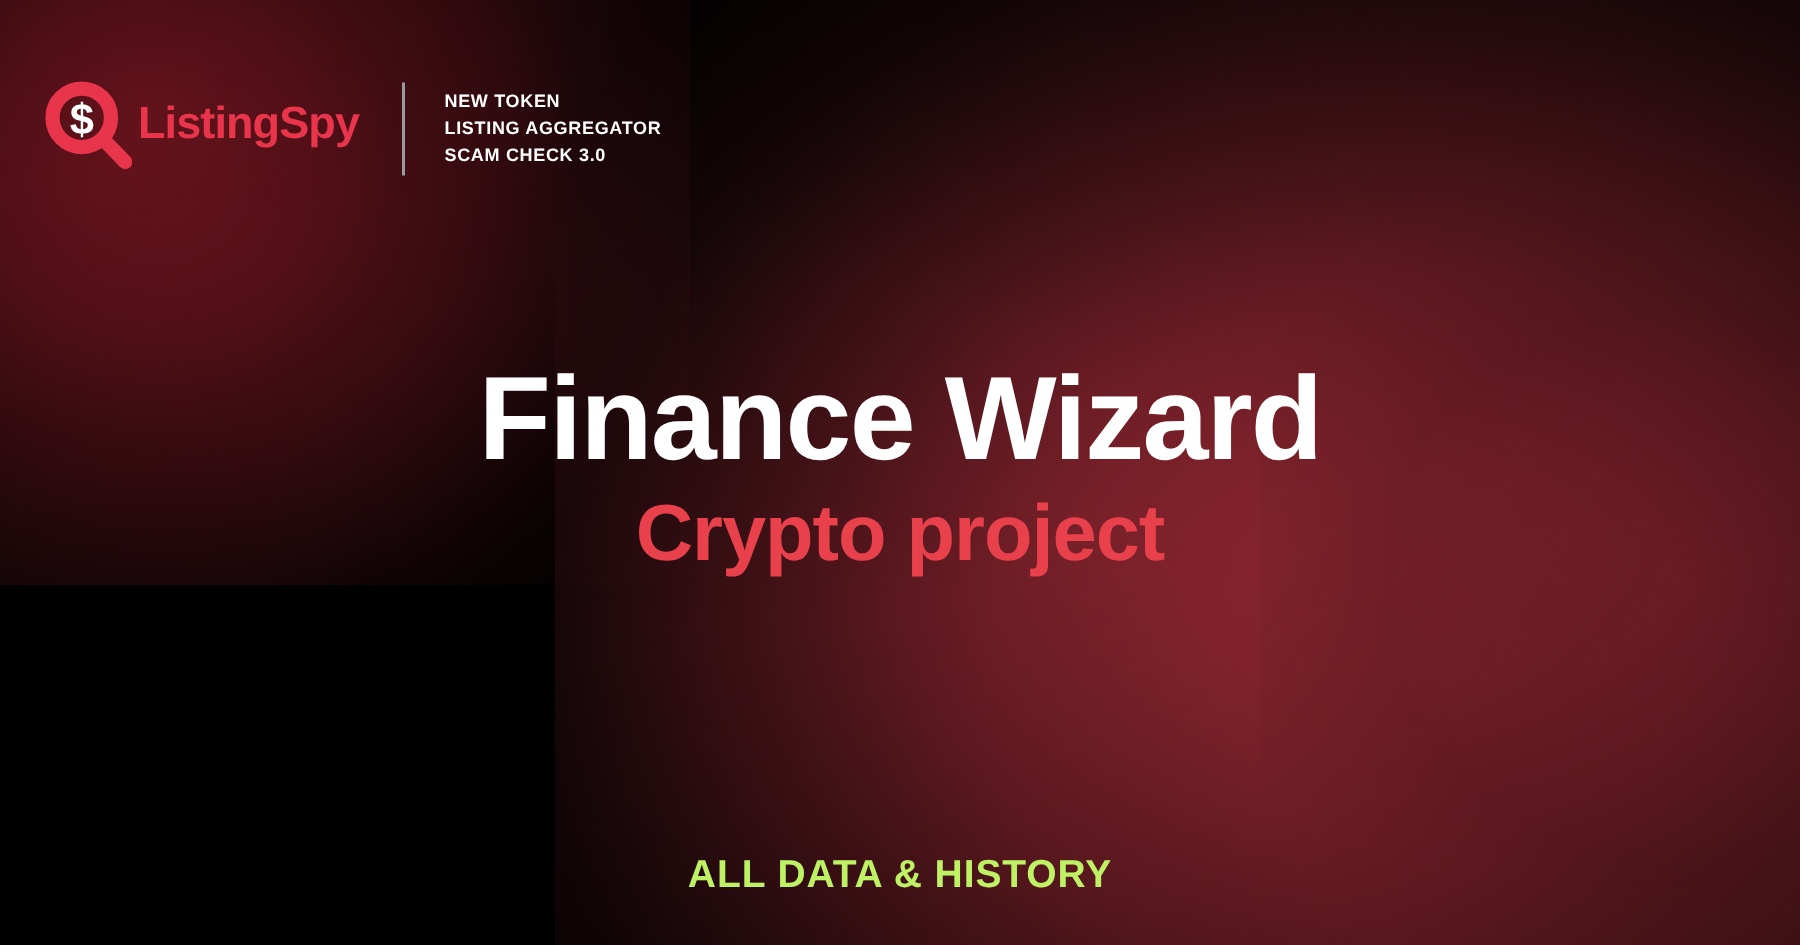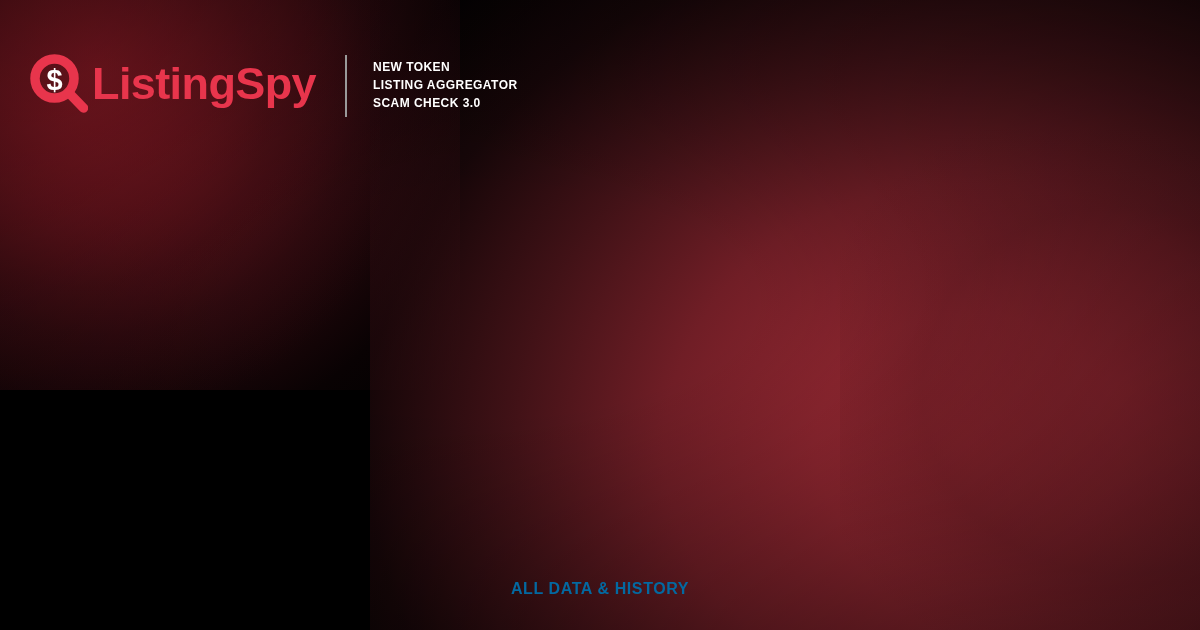--- a/index.html
+++ b/index.html
@@ -87,21 +87,21 @@
   }
 
   #magnifier-icon {
     width:58px; height:60px;
     display:block;
     flex:0 0 auto;
     margin-top:2px;
   }
 
   #brand-wordmark {
-    font-size:45px;
+    font-size:30px;
     font-weight:700;
     letter-spacing:-0.6px;
     line-height:1;
     color:#E8354C;
     margin-left:4px;
     white-space:nowrap;
   }
 
   #logo-divider {
     width:2px;
@@ -151,22 +151,22 @@
 
   
   #footer {
     position:absolute;
     left:0; right:0;
     bottom:32px;
     text-align:center;
   }
 
   #footer-text {
-    color:#0369a1;
-    font-size:16px;
+    color:#bef264;
+    font-size:26px;
     font-weight:700;
     letter-spacing:0.6px;
     text-transform:uppercase;
     white-space:nowrap;
   }
 </style>
 </head>
 <body>
 
 <div id="canvas">
@@ -191,18 +191,22 @@
     <div id="logo-divider"></div>
 
     <div id="tagline">
       <div>NEW TOKEN</div>
       <div>LISTING AGGREGATOR</div>
       <div>SCAM CHECK 3.0</div>
     </div>
 
   </div>
 
+  <div id="hero">
+    <div id="hero-title">Finance Wizard</div>
+    <div id="hero-subtitle">Crypto project</div>
+  </div>
 
   <div id="footer">
     <div id="footer-text">ALL DATA &amp; HISTORY</div>
   </div>
 
 </div>
 
 </body></html>

